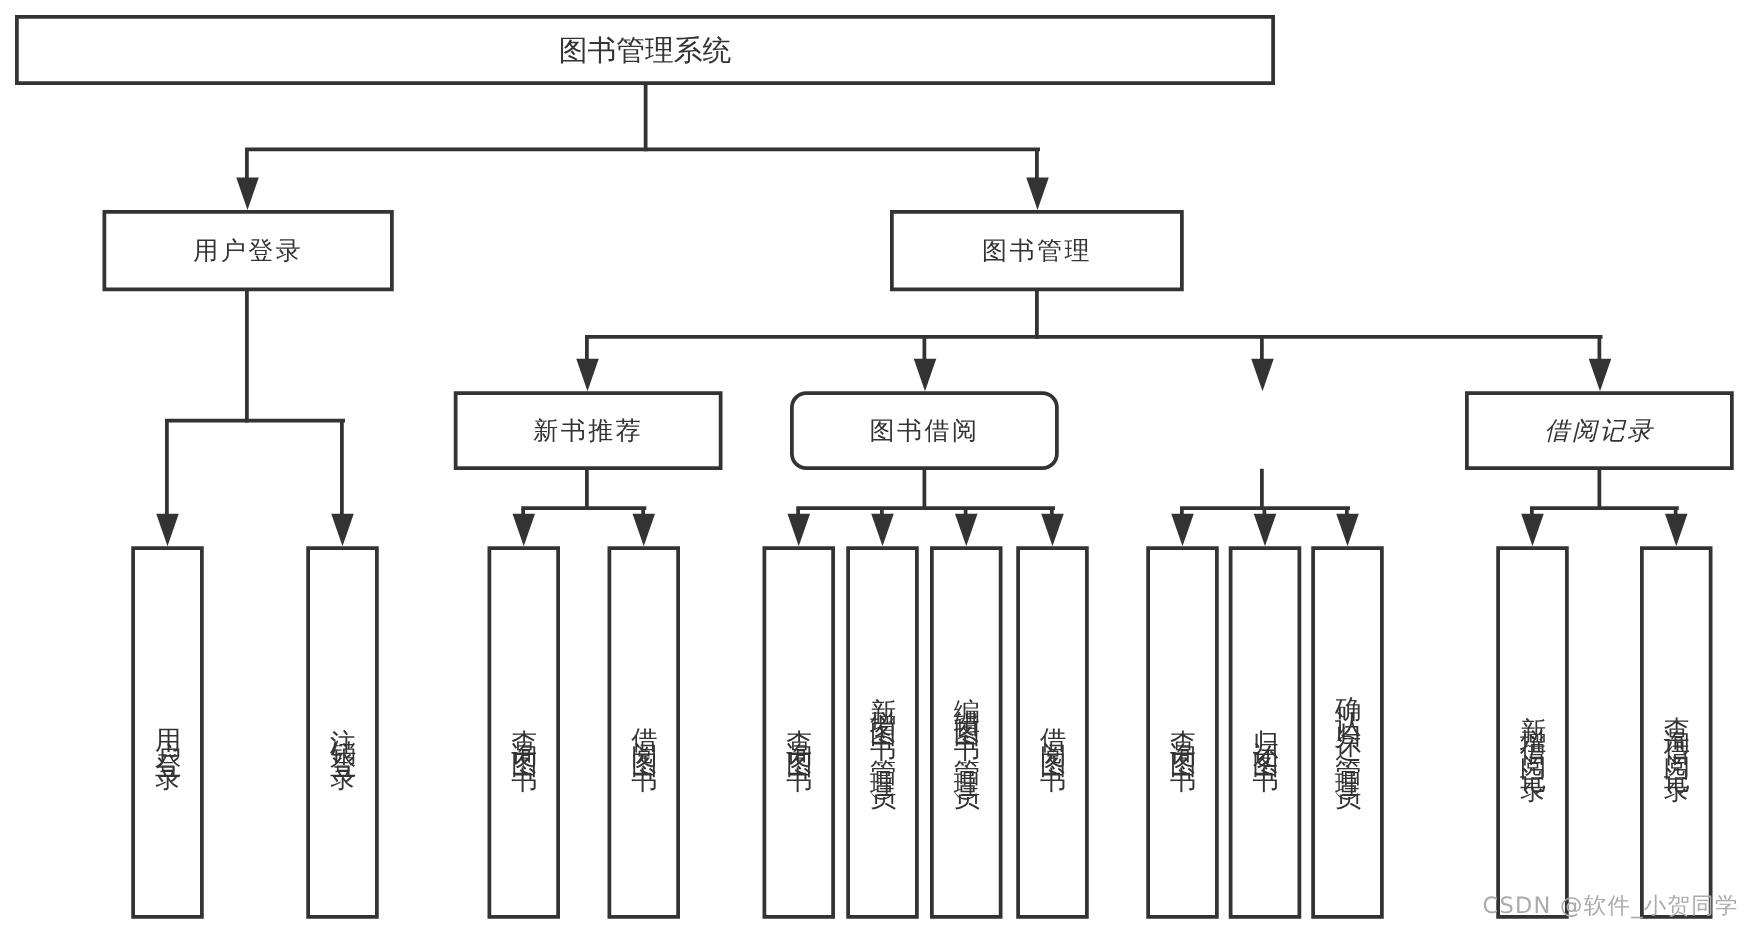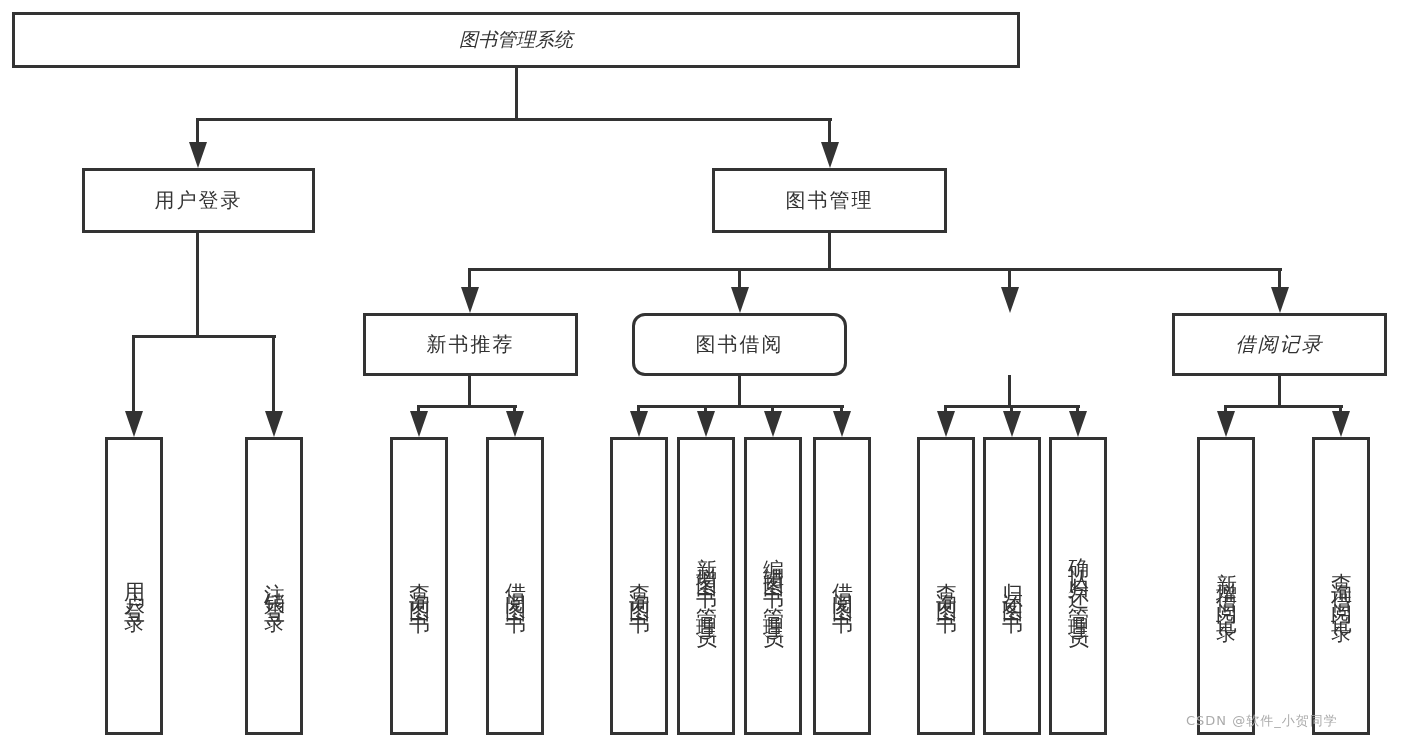--- a/index.html
+++ b/index.html
@@ -5,36 +5,36 @@
   html,body{margin:0;padding:0;background:#ffffff;}
   .canvas{
     position:relative;width:1405px;height:747px;background:#ffffff;overflow:hidden;
     font-family:"DejaVu Sans","Liberation Sans",sans-serif;color:#333333;
   }
   .node{
     position:absolute;box-sizing:border-box;background:#ffffff;
     border:3px solid #333333;display:flex;align-items:center;justify-content:center;
   }
   .hnode{font-size:20px;letter-spacing:2px;}
-  .root{font-size:19px;font-style:italic;}
+  .root{font-size:23px;}
   .leaf{width:58px;top:437px;height:298px;}
   .leaf span{
     writing-mode:vertical-rl;text-orientation:mixed;
     font-size:21px;letter-spacing:10px;line-height:1;white-space:nowrap;
   }
   .vline{position:absolute;width:3px;background:#333333;}
   .hline{position:absolute;height:3px;background:#333333;}
   .arrowhead{
     position:absolute;width:0;height:0;
     border-left:9px solid transparent;border-right:9px solid transparent;
     border-top:26px solid #333333;
   }
   .watermark{
     position:absolute;left:1186px;top:712px;z-index:6;
-    font-size:13px;color:#ababab;letter-spacing:1px;white-space:nowrap;
+    font-size:18px;color:#ababab;letter-spacing:1px;white-space:nowrap;
   }
 </style>
 </head>
 <body>
 
 <div class="canvas">
 
   <div class="node root" style="left:12px;top:12px;width:1008px;height:56px;">
     <span>图书管理系统</span>
   </div>

